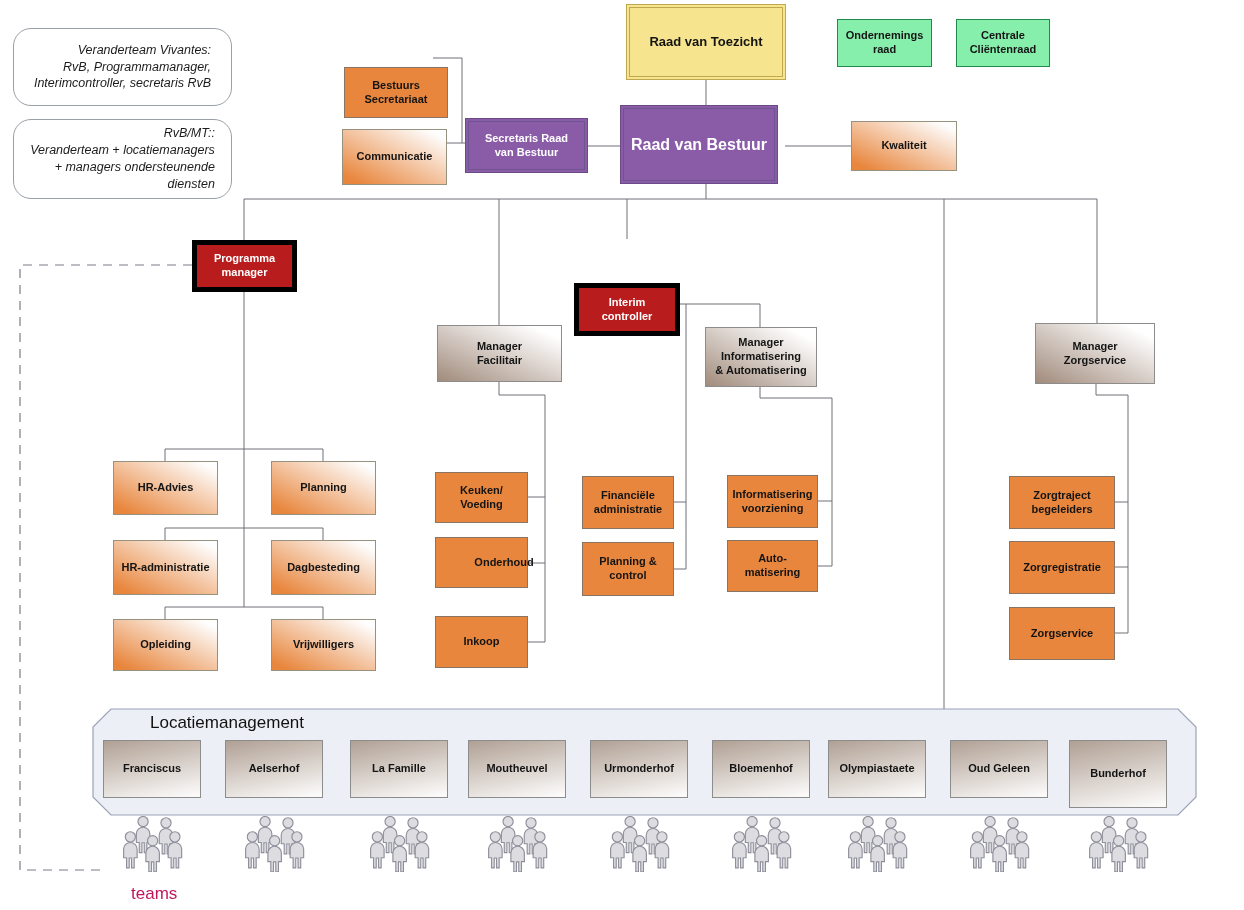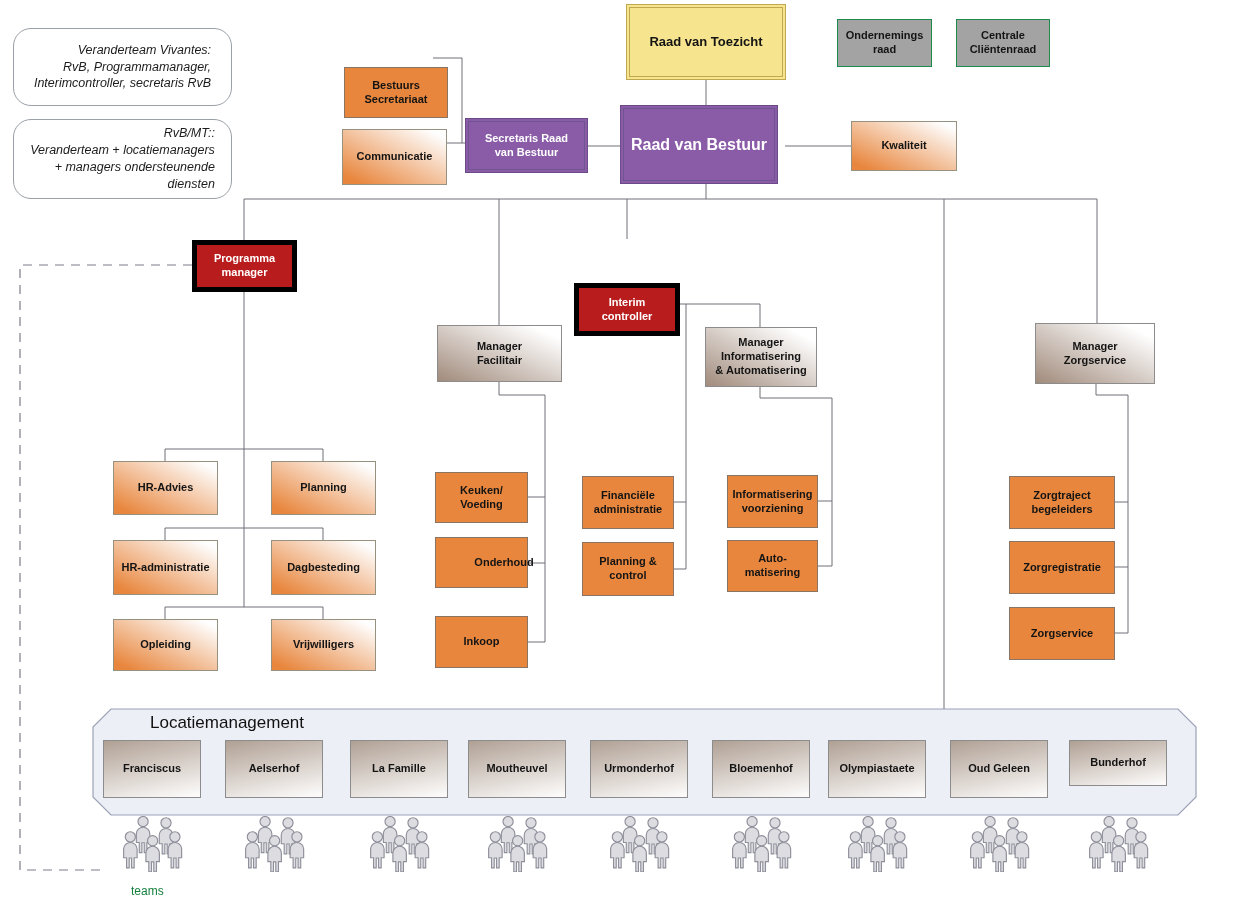--- a/index.html
+++ b/index.html
@@ -5,37 +5,37 @@
   html,body{margin:0;padding:0;background:#fff;}
   .stage{position:relative;width:1244px;height:910px;background:#fff;
          font-family:"Liberation Sans",sans-serif;overflow:hidden;}
   .stage svg.bg{position:absolute;left:0;top:0;z-index:0;}
   .box{position:absolute;z-index:2;box-sizing:border-box;display:flex;
        align-items:center;justify-content:center;text-align:center;
        font-weight:bold;font-size:11px;line-height:1.25;color:#141414;
        white-space:pre-line;padding:2px;}
   .yellow{background:#F7E48E;border:1px solid #C0A84F;outline:1px solid #C0A84F;
           outline-offset:-4px;font-size:13px;}
-  .green{background:#a3a3a3;border:1px solid #1F8A4B;}
+  .green{background:#86efac;border:1px solid #1F8A4B;}
   .orange-solid{background:#E8863D;border:1px solid #8A7463;}
   .orange-grad{background:linear-gradient(to top right,#E8863D 8%,#FEFEFE 92%);
                border:1px solid #97917F;}
   .purple{background:#b91c1c;border:5px solid #000000;color:#fff;}
   .purple-double{background:#8A5CA8;border:1px solid #6A4A87;color:#fff;
                  outline:1px solid #6F5590;outline-offset:-4px;}
   .graybox{background:linear-gradient(to top right,#A18B7C 0%,#FFFFFF 88%);
            border:1px solid #8C8C8C;}
   .locbox{background:linear-gradient(168deg,#B0A094 0%,#FBFAF9 96%);
           border:1px solid #8C8C8C;}
   .note{position:absolute;z-index:2;box-sizing:border-box;background:#fff;
         border:1px solid #9AA0A8;border-radius:18px;display:flex;align-items:center;
         justify-content:center;text-align:right;font-style:italic;font-size:12.5px;
         line-height:1.35;color:#1c1c1c;white-space:pre-line;padding:4px;}
   .lm-title{position:absolute;z-index:2;font-size:17px;color:#111;}
-  .teams{position:absolute;z-index:2;font-size:12px;color:#15803d;}
+  .teams{position:absolute;z-index:2;font-size:17px;color:#be185d;}
   .people{position:absolute;z-index:2;line-height:0;}
 </style>
 </head>
 <body>
 
 <div class="stage">
 
   <svg class="bg" width="1244" height="910" viewBox="0 0 1244 910">
     <defs>
       <g id="person-shape">
@@ -135,21 +135,21 @@
   <div class="lm-title" style="left:150px;top:713px;">Locatiemanagement</div>
 
   <div class="box locbox" style="left:103px;top:740px;width:98px;height:58px;">Franciscus</div>
   <div class="box locbox" style="left:225px;top:740px;width:98px;height:58px;">Aelserhof</div>
   <div class="box locbox" style="left:350px;top:740px;width:98px;height:58px;">La Famille</div>
   <div class="box locbox" style="left:468px;top:740px;width:98px;height:58px;">Moutheuvel</div>
   <div class="box locbox" style="left:590px;top:740px;width:98px;height:58px;">Urmonderhof</div>
   <div class="box locbox" style="left:712px;top:740px;width:98px;height:58px;">Bloemenhof</div>
   <div class="box locbox" style="left:828px;top:740px;width:98px;height:58px;">Olympiastaete</div>
   <div class="box locbox" style="left:950px;top:740px;width:98px;height:58px;">Oud Geleen</div>
-  <div class="box locbox" style="left:1069px;top:740px;width:98px;height:46px;">Bunderhof</div>
+  <div class="box locbox" style="left:1069px;top:740px;width:98px;height:68px;">Bunderhof</div>
 
   <span class="people" style="left:116px;top:816px;"><svg viewBox="0 0 56 44" width="72" height="56">
         <use href="#pgroup"></use>
       </svg></span>
   <span class="people" style="left:238px;top:816px;"><svg viewBox="0 0 56 44" width="72" height="56">
         <use href="#pgroup"></use>
       </svg></span>
   <span class="people" style="left:363px;top:816px;"><svg viewBox="0 0 56 44" width="72" height="56">
         <use href="#pgroup"></use>
       </svg></span>

